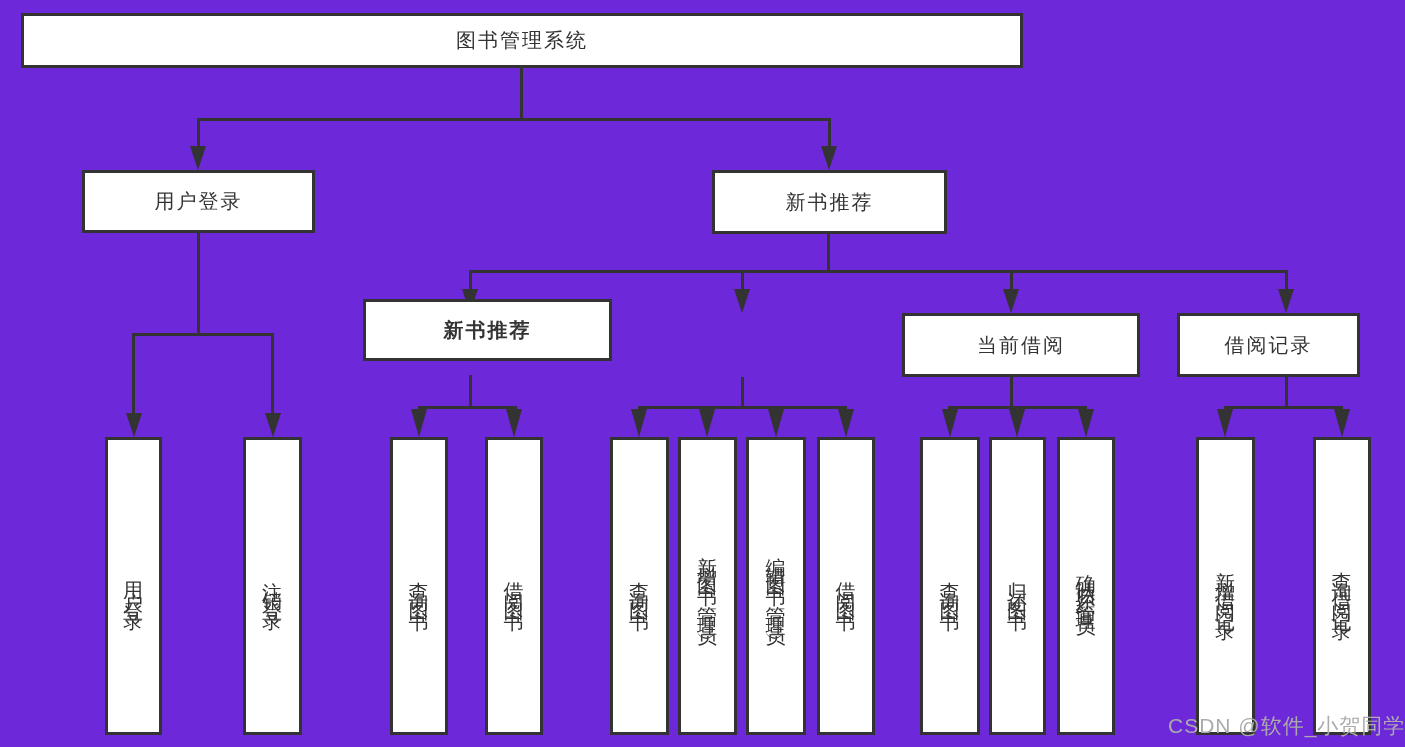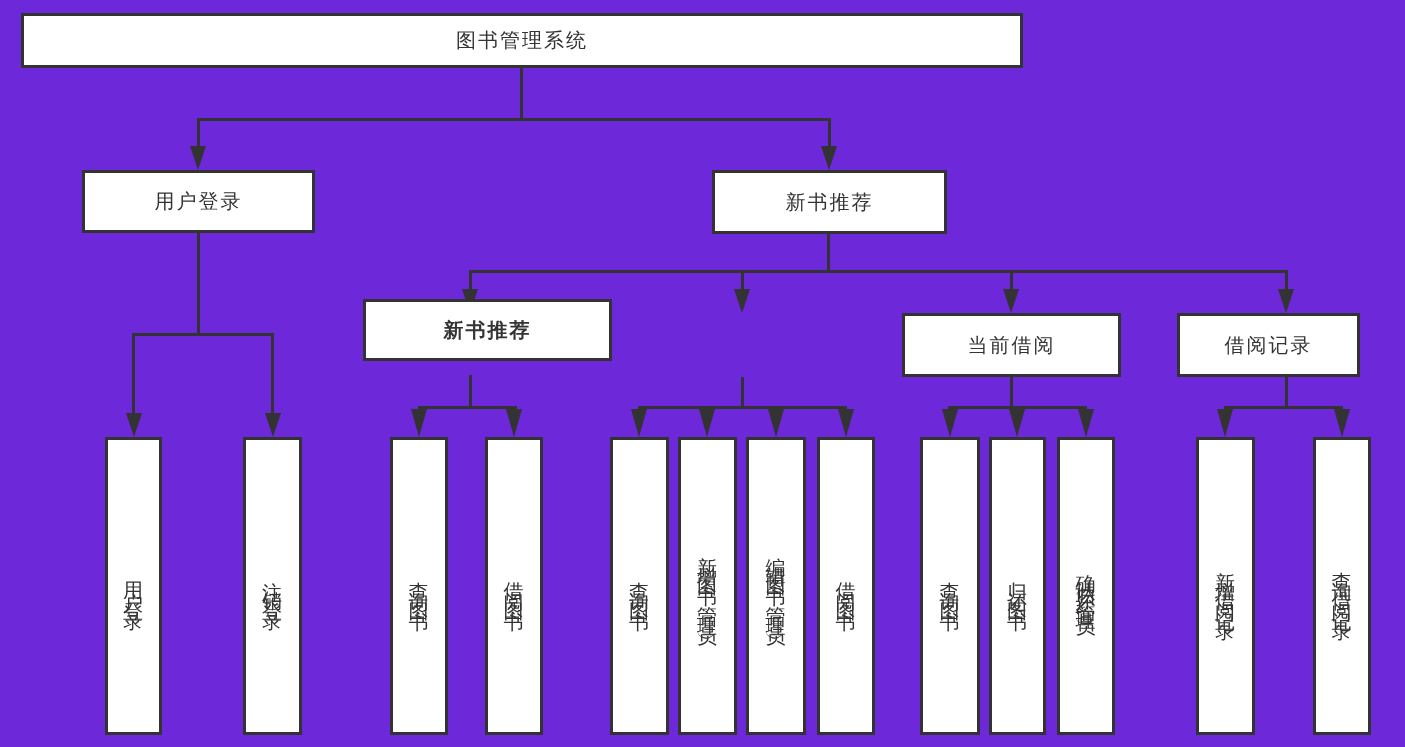--- a/index.html
+++ b/index.html
@@ -68,21 +68,21 @@
   <div class="stem" style="left:1010px;top:273px;height:16px;"></div>
   <div class="stem" style="left:1285px;top:273px;height:16px;"></div>
   <div class="arrow" style="left:462px;top:289px;"></div>
   <div class="arrow" style="left:734px;top:289px;"></div>
   <div class="arrow" style="left:1003px;top:289px;"></div>
   <div class="arrow" style="left:1278px;top:289px;"></div>
 
   <div class="node" style="left:363px;top:299px;width:249px;height:62px;font-weight:bold;">
     <span class="lbl">新书推荐</span>
   </div>
-  <div class="node" style="left:902px;top:313px;width:219px;height:64px;font-family:Liberation Serif, serif;">
+  <div class="node" style="left:902px;top:313px;width:238px;height:64px;font-family:Liberation Serif, serif;">
     <span class="lbl">当前借阅</span>
   </div>
   <div class="node" style="left:1177px;top:313px;width:183px;height:64px;">
     <span class="lbl">借阅记录</span>
   </div>
 
   <div class="stem" style="left:469px;top:375px;height:31px;"></div>
   <div class="bar" style="left:418px;top:406px;width:99px;"></div>
   <div class="arrow tall" style="left:411px;top:409px;"></div>
   <div class="arrow tall" style="left:506px;top:409px;"></div>
@@ -142,14 +142,15 @@
     <span class="lbl" style="letter-spacing:6px;">确认归还（管理员）</span>
   </div>
 
   <div class="node leaf" style="left:1196px;top:437px;width:59px;height:298px;">
     <span class="lbl">新增借阅记录</span>
   </div>
   <div class="node leaf" style="left:1313px;top:437px;width:58px;height:298px;">
     <span class="lbl">查询借阅记录</span>
   </div>
 
+  <div class="watermark">CSDN @软件_小贺同学</div>
 
 </div>
 
 </body></html>

